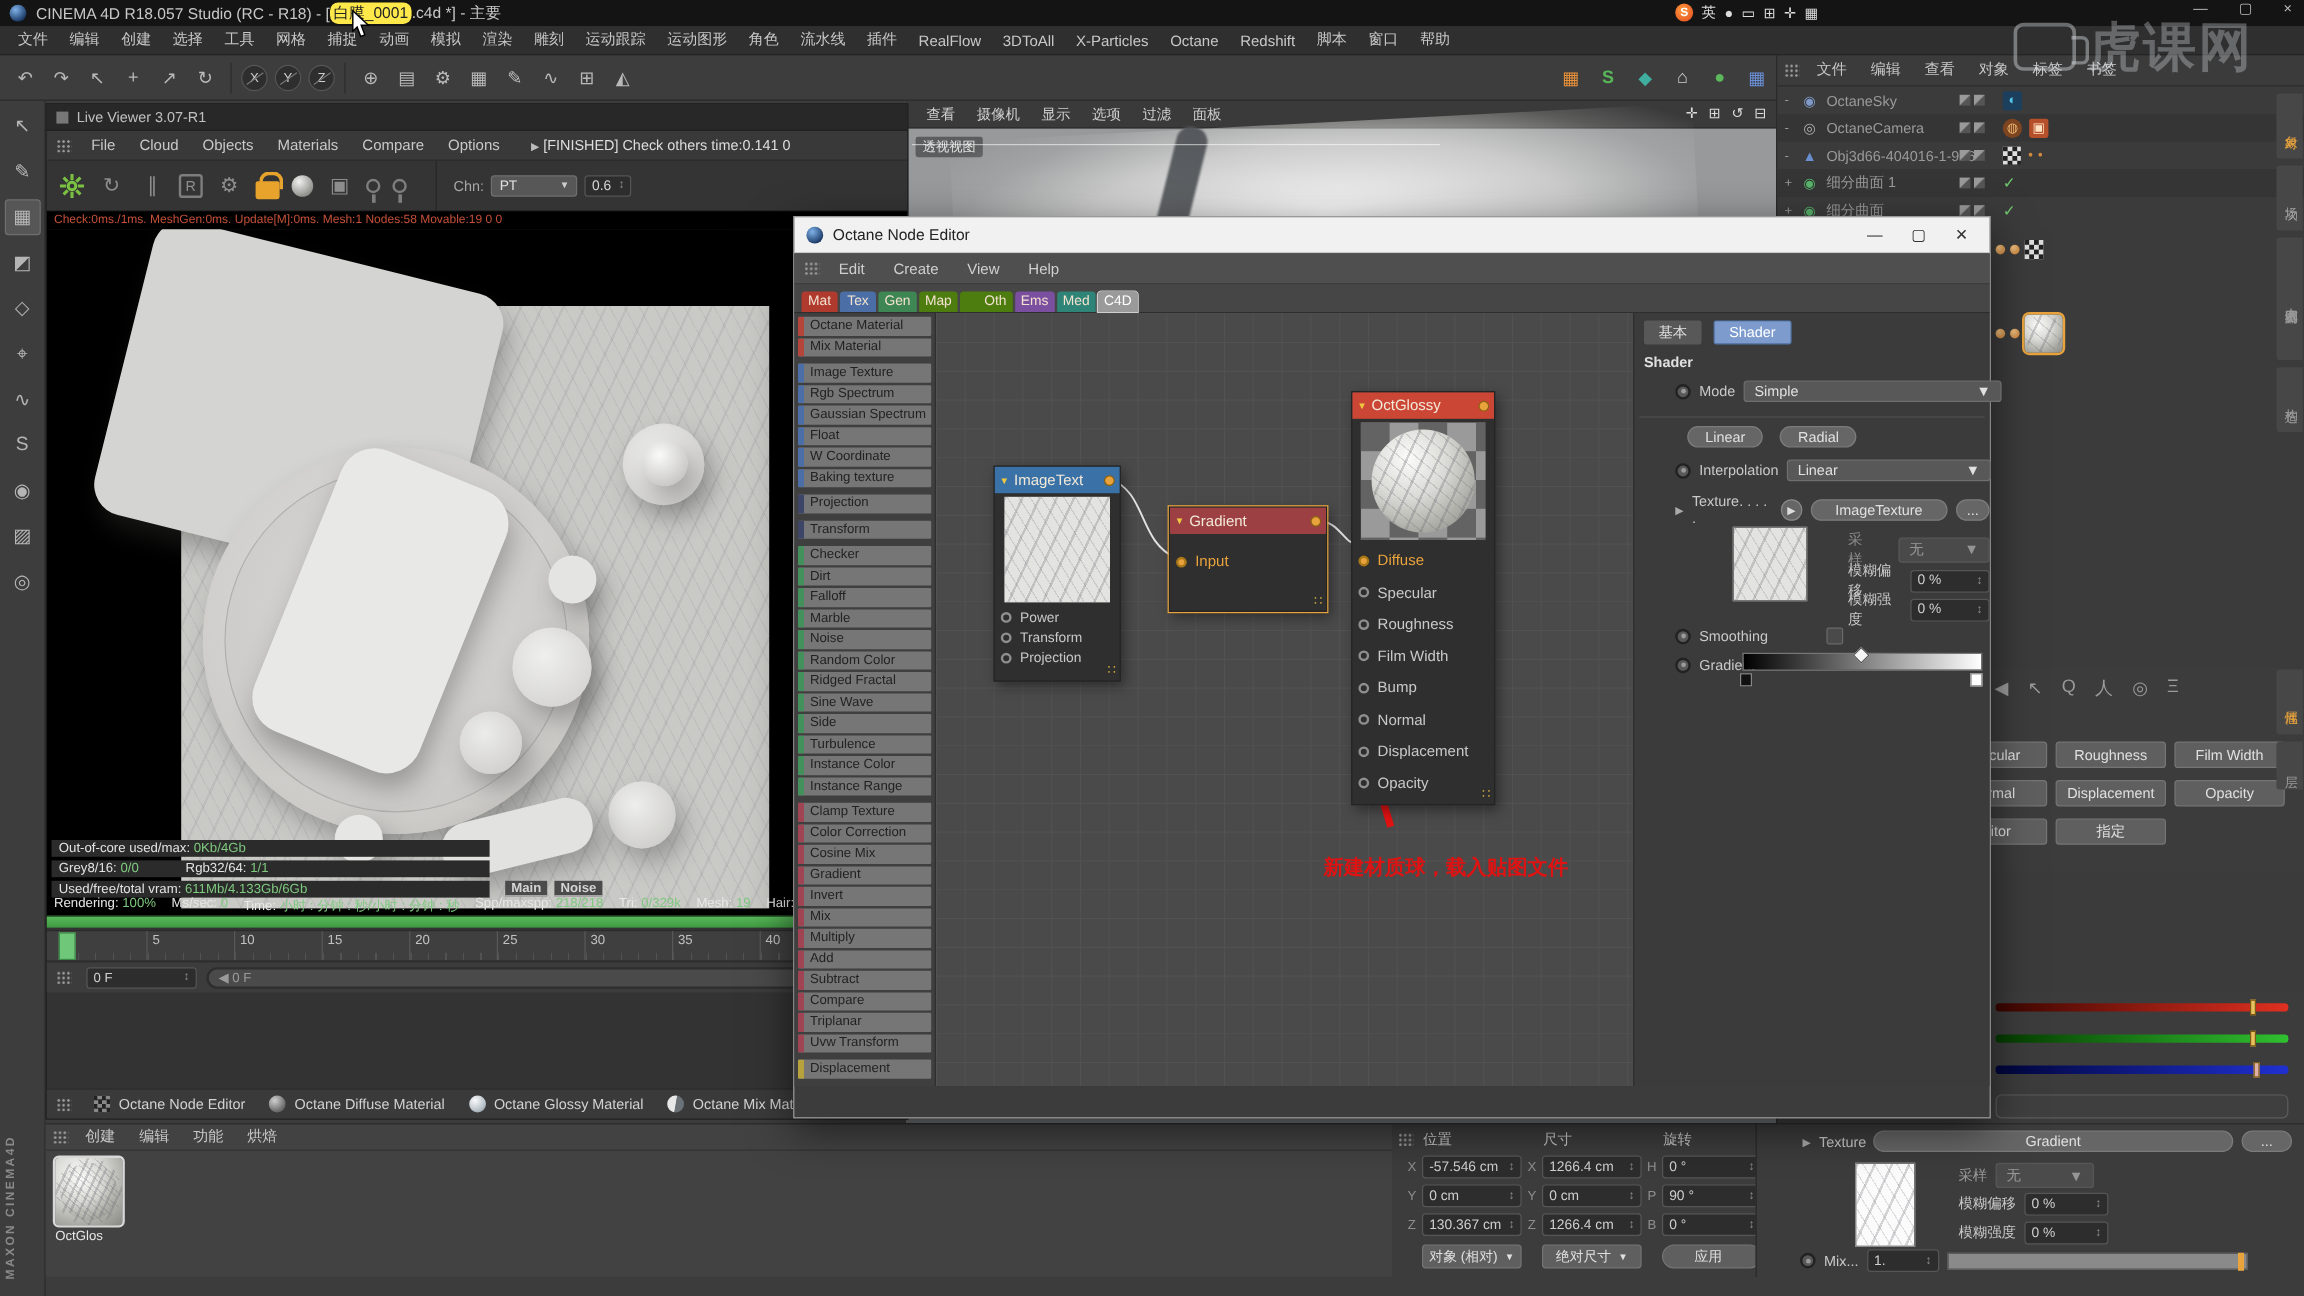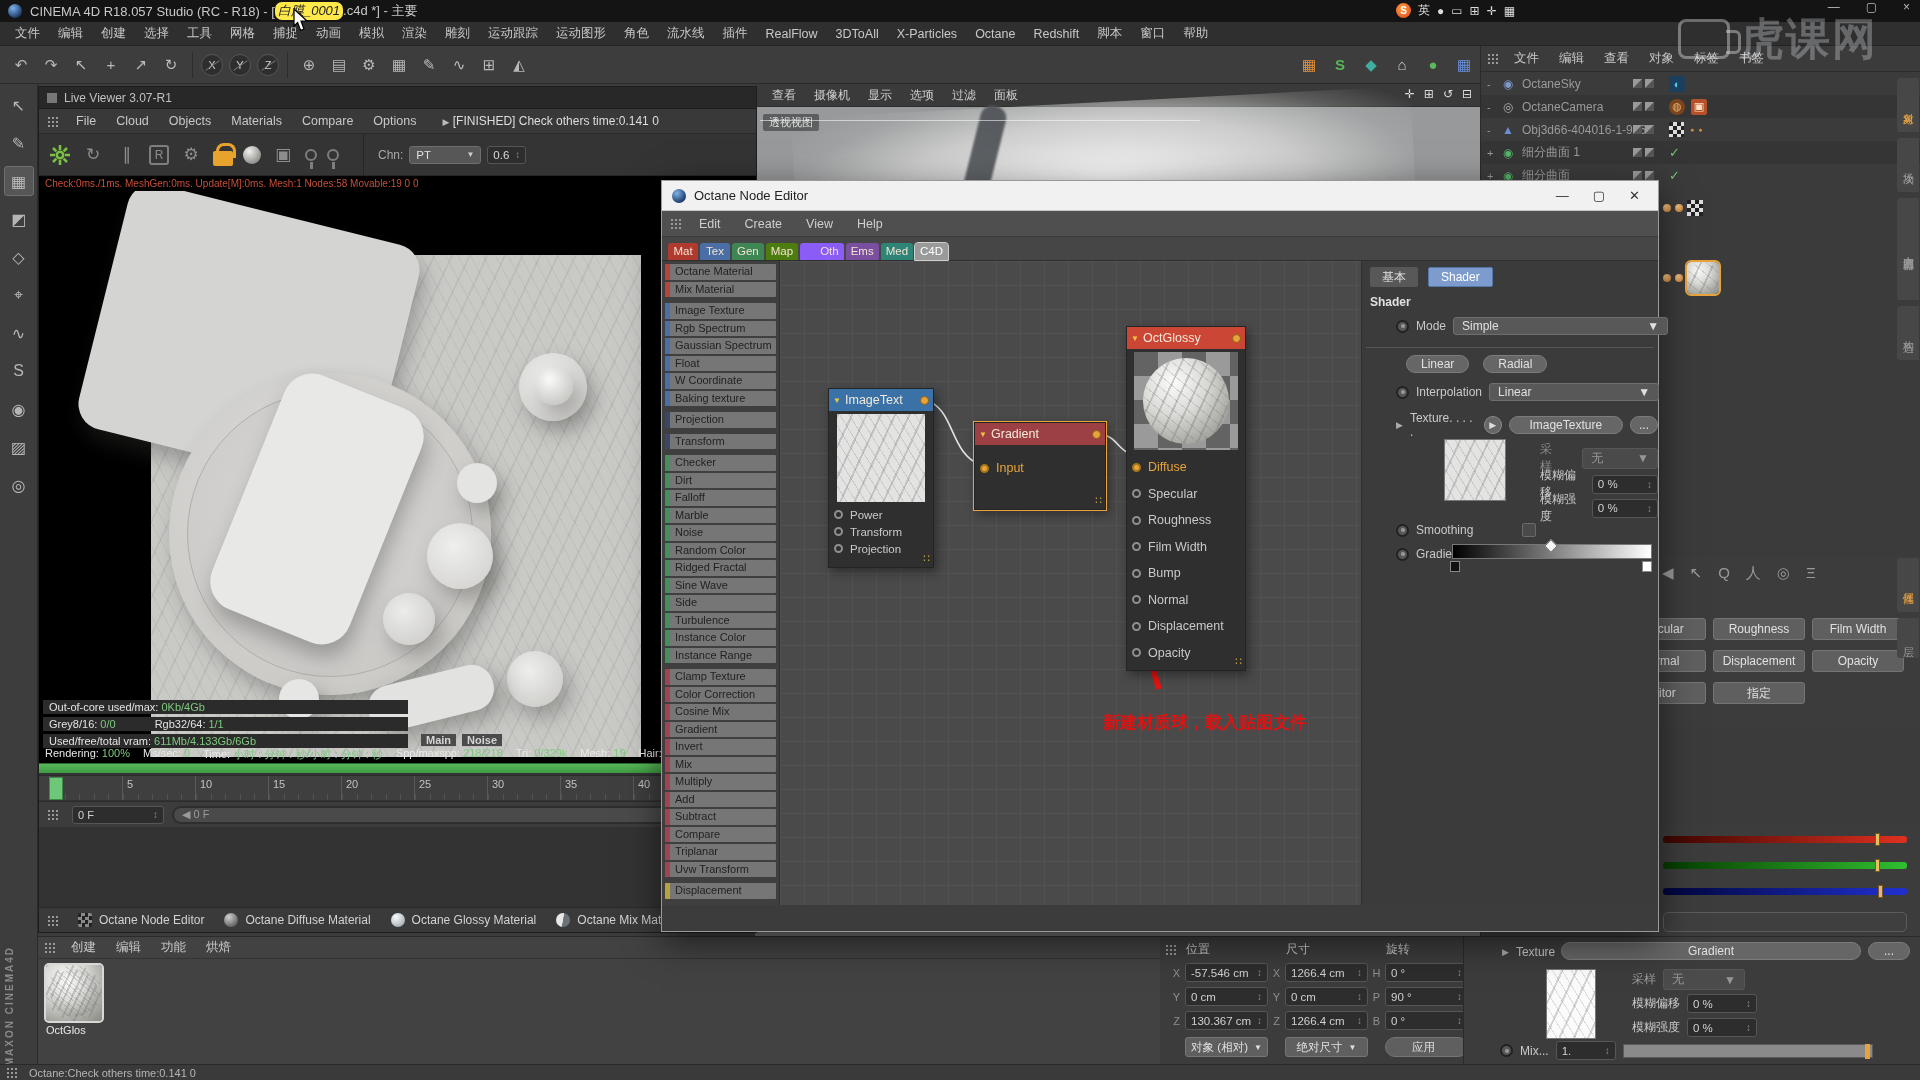--- a/index.html
+++ b/index.html
@@ -4,21 +4,21 @@
 <style>
   * { margin:0; padding:0; box-sizing:border-box; font-family:"Liberation Sans","DejaVu Sans",sans-serif; }
   html,body { background:#222; }
   .screen { position:relative; width:1920px; height:1080px; background:#3c3c3c; overflow:hidden; font-size:12px; color:#c9c9c9; }
   .abs { position:absolute; }
   .row { display:flex; align-items:center; }
 
   
   .titlebar { left:0; top:0; width:1920px; height:22px; background:#141414; display:flex; align-items:center; padding:0 8px; color:#c8c8c8; font-size:13px; z-index:7; }
   .c4d-logo { width:14px; height:14px; border-radius:50%; background:radial-gradient(circle at 35% 30%, #7fb2e8, #20406e 70%, #101c30); margin-right:8px; flex:0 0 auto; }
-  .hl { background:#ffe94a; color:#222; border-radius:7px; padding:0 3px;font-style:italic; }
+  .hl { background:#ffe94a; color:#222; border-radius:7px; padding:0 3px; }
   .ime { position:absolute; left:1396px; top:2px; display:flex; align-items:center; gap:7px; }
   .ime .slogo { width:15px; height:15px; border-radius:50%; background:radial-gradient(circle at 40% 35%, #ff9a3c, #e0481e); color:#fff; font-weight:bold; font-size:10px; display:flex; align-items:center; justify-content:center; }
   .ime span { color:#ddd; font-size:12px; }
   .winbtns { position:absolute; right:10px; top:0; display:flex; gap:26px; color:#bbb; font-size:12px; }
   .menubar { left:0; top:22px; width:1920px; height:24px; background:#2f2f2f; display:flex; align-items:center; padding-left:6px; border-bottom:1px solid #242424; z-index:7; }
   .menubar span { padding:0 9px; color:#c8c8c8; font-size:12.5px; white-space:nowrap; }
   .toolbar { left:0; top:46px; width:1480px; height:38px; background:#3d3d3d; border-bottom:1px solid #2a2a2a; display:flex; align-items:center; gap:4px; padding:0 8px; z-index:2; }
   .tb-ic { width:26px; height:26px; display:flex; align-items:center; justify-content:center; color:#b9b9b9; font-size:15px; border-radius:3px; }
   .tb-div { width:1px; height:26px; background:#2c2c2c; margin:0 4px; }
   .axis-btn { width:22px; height:22px; border-radius:50%; background:#2e2e2e; border:1px solid #555; color:#cfcfcf; font-size:11px; display:flex; align-items:center; justify-content:center; position:relative; }
@@ -629,24 +629,20 @@
         </span>
     </div>
     <div style="position:absolute; left:8px; top:28px;">
       <div class="msphere checker" style="width:56px; height:56px; border-radius:3px; outline:2px solid #d8d8d8;">
         <div class="msphere" style="position:absolute; left:4px; top:4px; width:48px; height:48px;"></div>
       </div>
       <div style="margin-top:3px; color:#e8e8e8; font-size:11px;">OctGlos</div>
     </div>
   </div>
 
-  <div class="abs statusbar">
-    <span class="grip"></span>
-    <span>Octane:Check others time:0.141 0</span>
-  </div>
 
   <div class="abs live-viewer">
     <div class="lv-title">
       <span class="lv-sq"></span>
       <span>Live Viewer 3.07-R1</span>
     </div>
     <div class="lv-menu">
       <span class="grip"></span>
       <span class="row">
 
@@ -810,21 +806,21 @@
           <span class="mi">View</span>
           <span class="mi">Help</span>
         </span>
     </div>
     <div class="ne-tabs">
 
     <span class="ne-tab" style="background-color: rgb(176, 58, 46);">Mat</span>
         <span class="ne-tab" style="background-color: rgb(74, 110, 165);">Tex</span>
         <span class="ne-tab" style="background-color: rgb(62, 134, 83);">Gen</span>
         <span class="ne-tab" style="background-color: #4d7c0f;">Map</span>
-        <span class="ne-tab" style="background-color: #8b5cf6; padding-left: 20px;">Oth</span>
+        <span class="ne-tab" style="background-color: #4d7c0f; padding-left: 20px;">Oth</span>
         <span class="ne-tab" style="background-color: rgb(123, 79, 160);">Ems</span>
         <span class="ne-tab" style="background-color: rgb(46, 133, 119);">Med</span>
         <span class="ne-tab active" style="background-color: rgb(154, 154, 154);">C4D</span>
       </div>
     <div class="ne-body">
 
       <div class="nl">
 
           <div class="nl-item">
             <span class="nl-bar" style="background-color: rgb(181, 69, 58);"></span>

